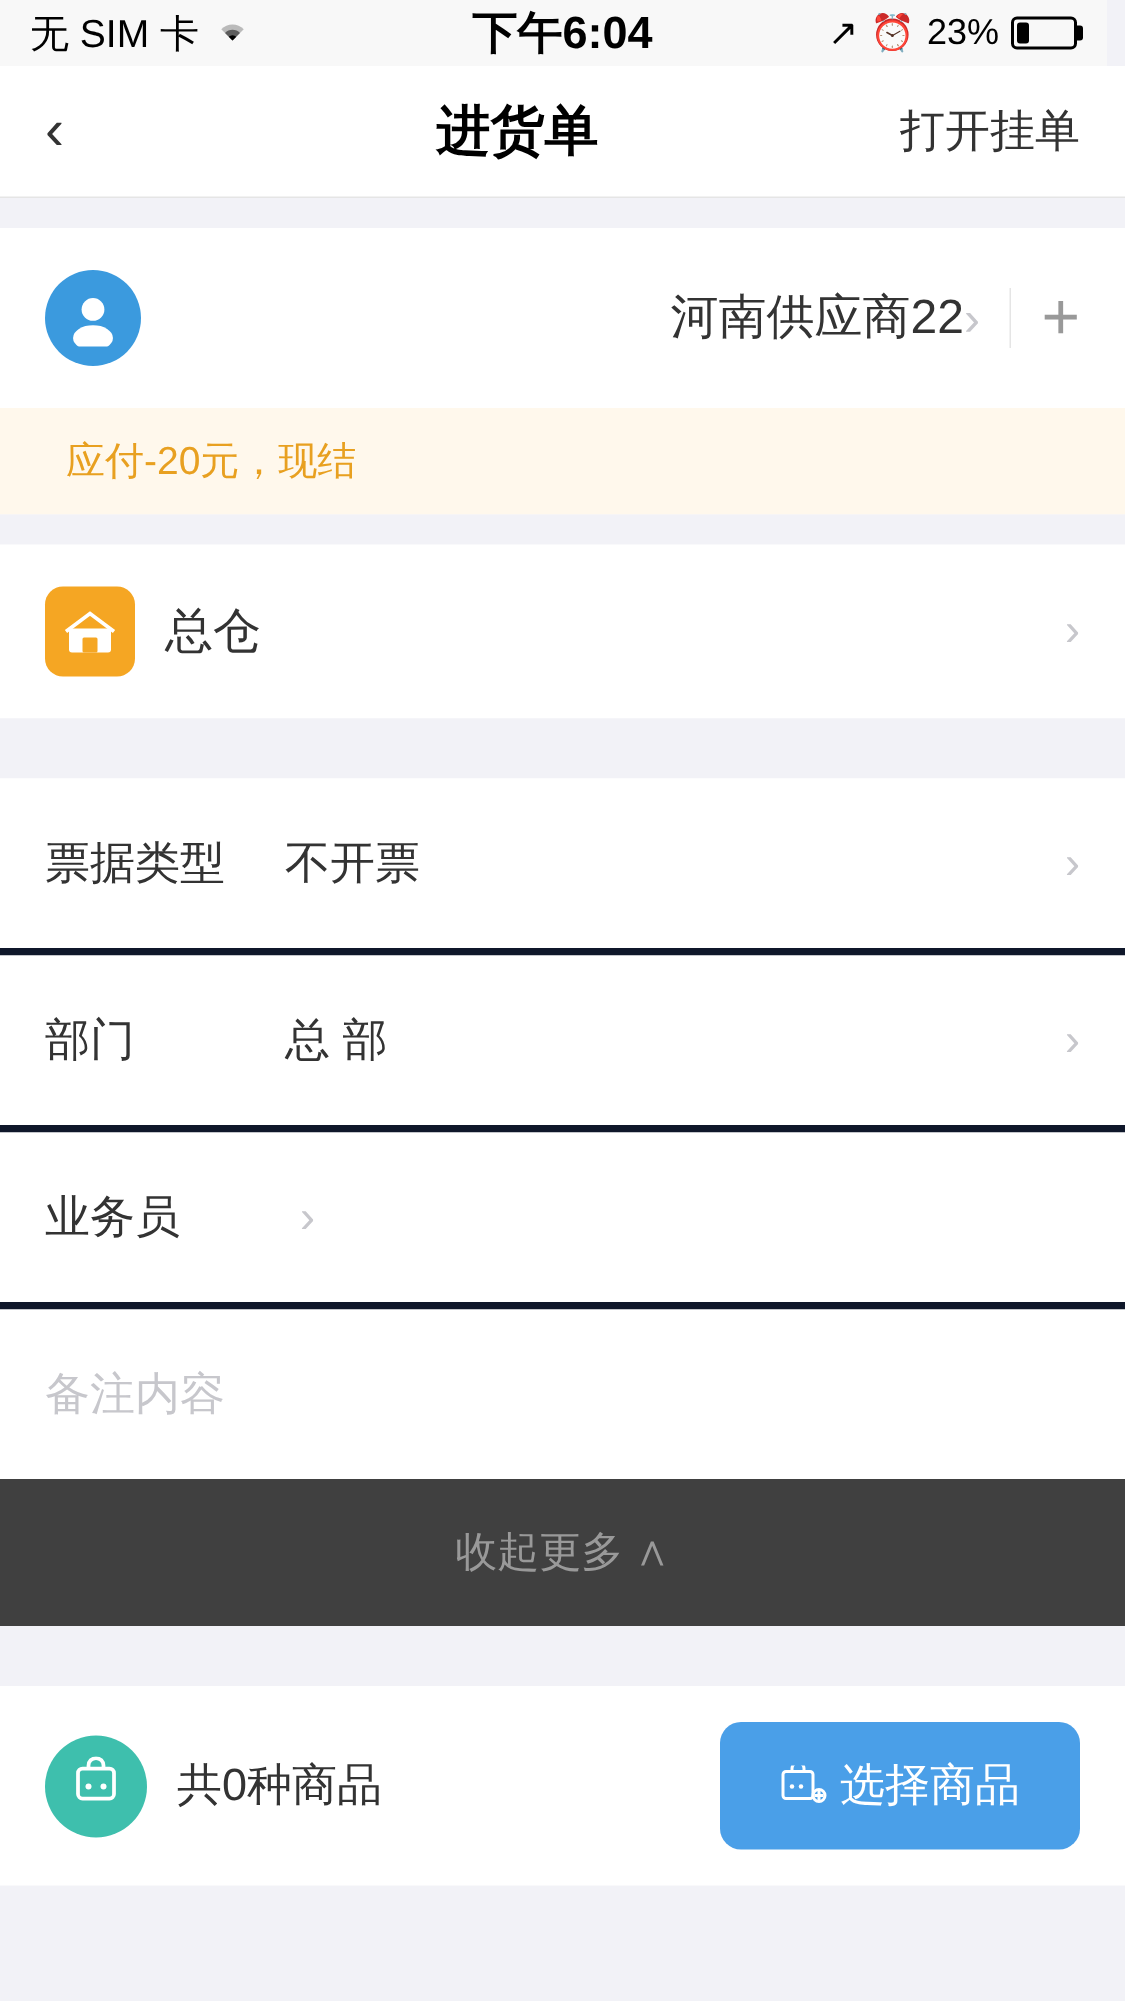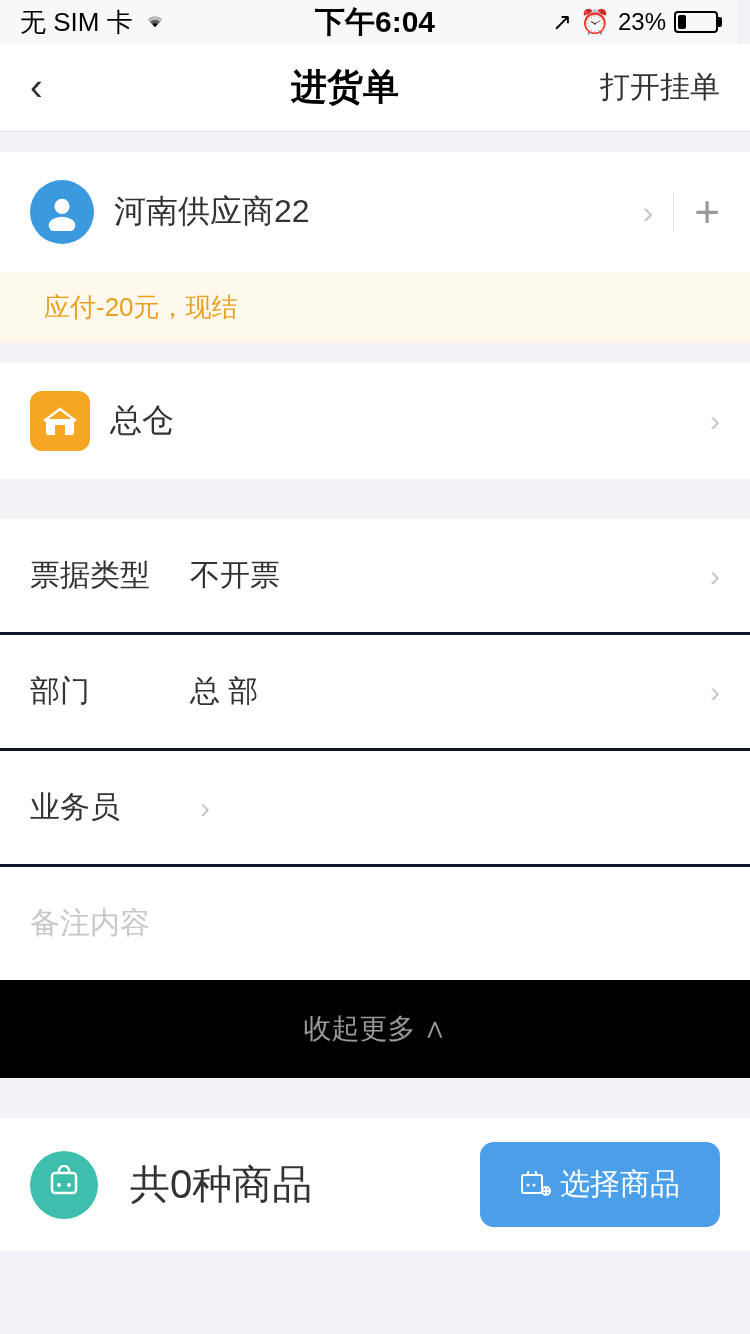--- a/index.html
+++ b/index.html
@@ -114,20 +114,21 @@
       margin: 0;
     }
 
     
     .supplier-row {
       display: flex;
       align-items: center;
       padding: 28px 30px;
       background: #fff;
       border-bottom: none;
+      text-align: right;
     }
     .supplier-avatar {
       width: 64px;
       height: 64px;
       border-radius: 50%;
       background: #3b9ade;
       display: flex;
       align-items: center;
       justify-content: center;
       margin-right: 20px;
@@ -170,21 +171,21 @@
 
     
     .form-section {
       background: #fff;
       margin-top: 20px;
     }
     .form-row {
       display: flex;
       align-items: center;
       padding: 36px 30px;
-      border-bottom: 3px solid #0f172a;
+      border-bottom: 5px solid #0f172a;
       background: #fff;
       cursor: pointer;
     }
     .form-row:last-child {
       border-bottom: none;
     }
 
     
     .warehouse-row {
       display: flex;
@@ -226,21 +227,21 @@
       color: #c7c7cc;
     }
     .form-chevron {
       color: #c7c7cc;
       font-size: 30px;
       margin-left: 10px;
     }
 
     
     .collapse-btn {
-      background: #000000;
+      background: #404040;
       text-align: center;
       padding: 30px;
       font-size: 28px;
       color: #999;
       cursor: pointer;
     }
 
     
     .bottom-toolbar {
       margin-top: 20px;
@@ -254,24 +255,23 @@
       width: 68px;
       height: 68px;
       border-radius: 50%;
       background: #3ebfad;
       display: flex;
       align-items: center;
       justify-content: center;
       flex-shrink: 0;
     }
     .goods-count {
-      font-size: 40px;
+      font-size: 30px;
       color: #333;
       flex: 1;
-      margin-left: 12px;
     }
     .select-goods-btn {
       background: #4a9fe8;
       border-radius: 14px;
       padding: 22px 40px;
       display: flex;
       align-items: center;
       gap: 8px;
       cursor: pointer;
     }

